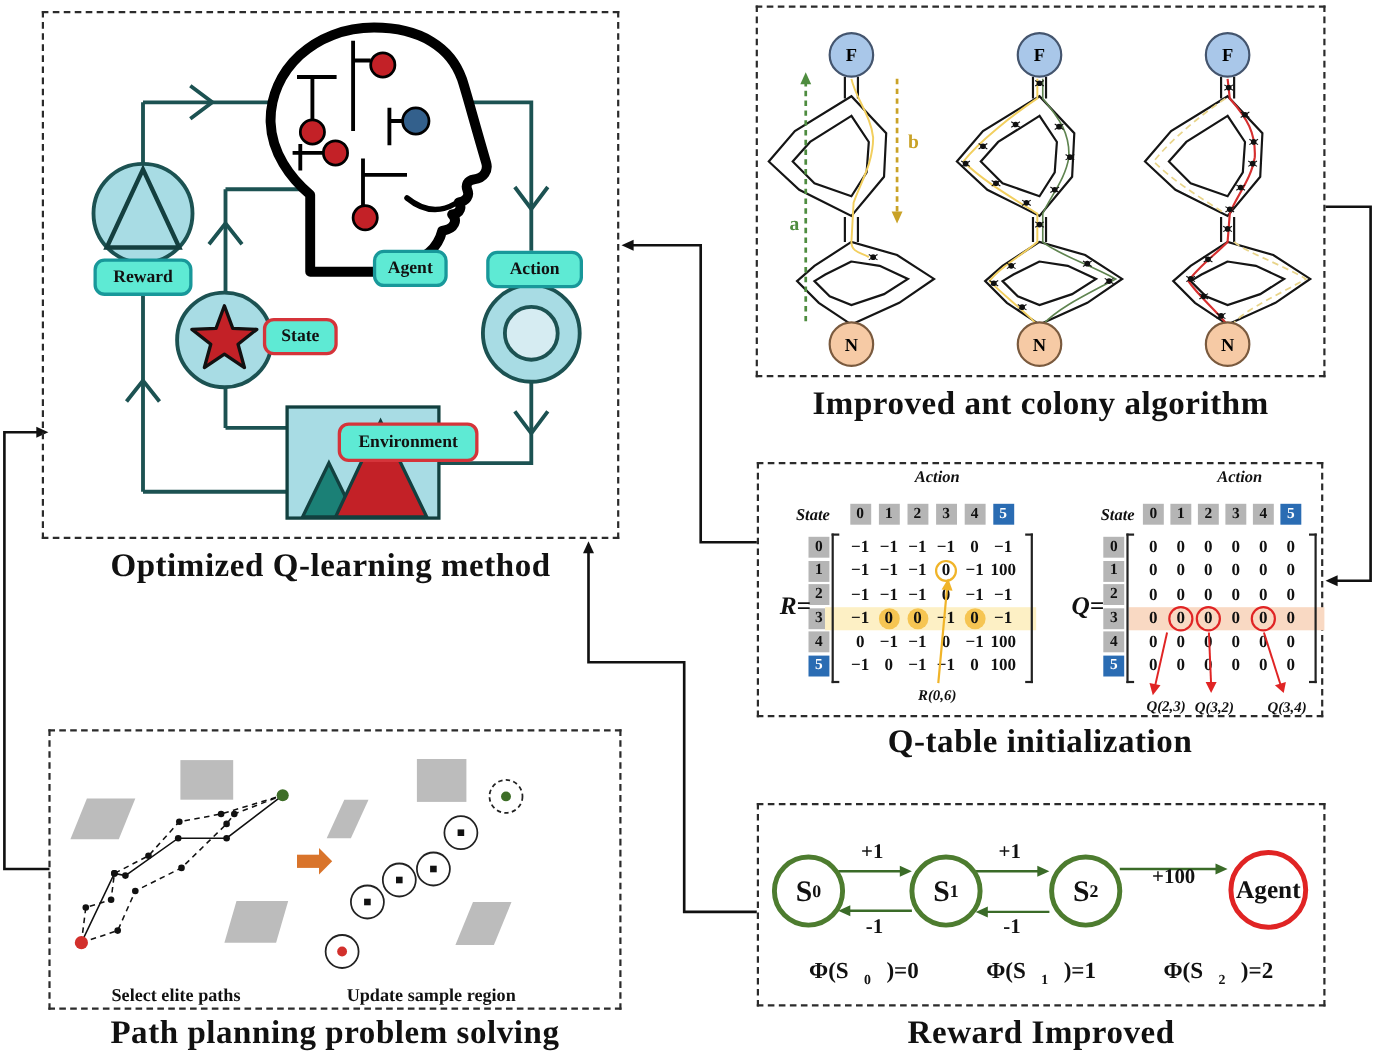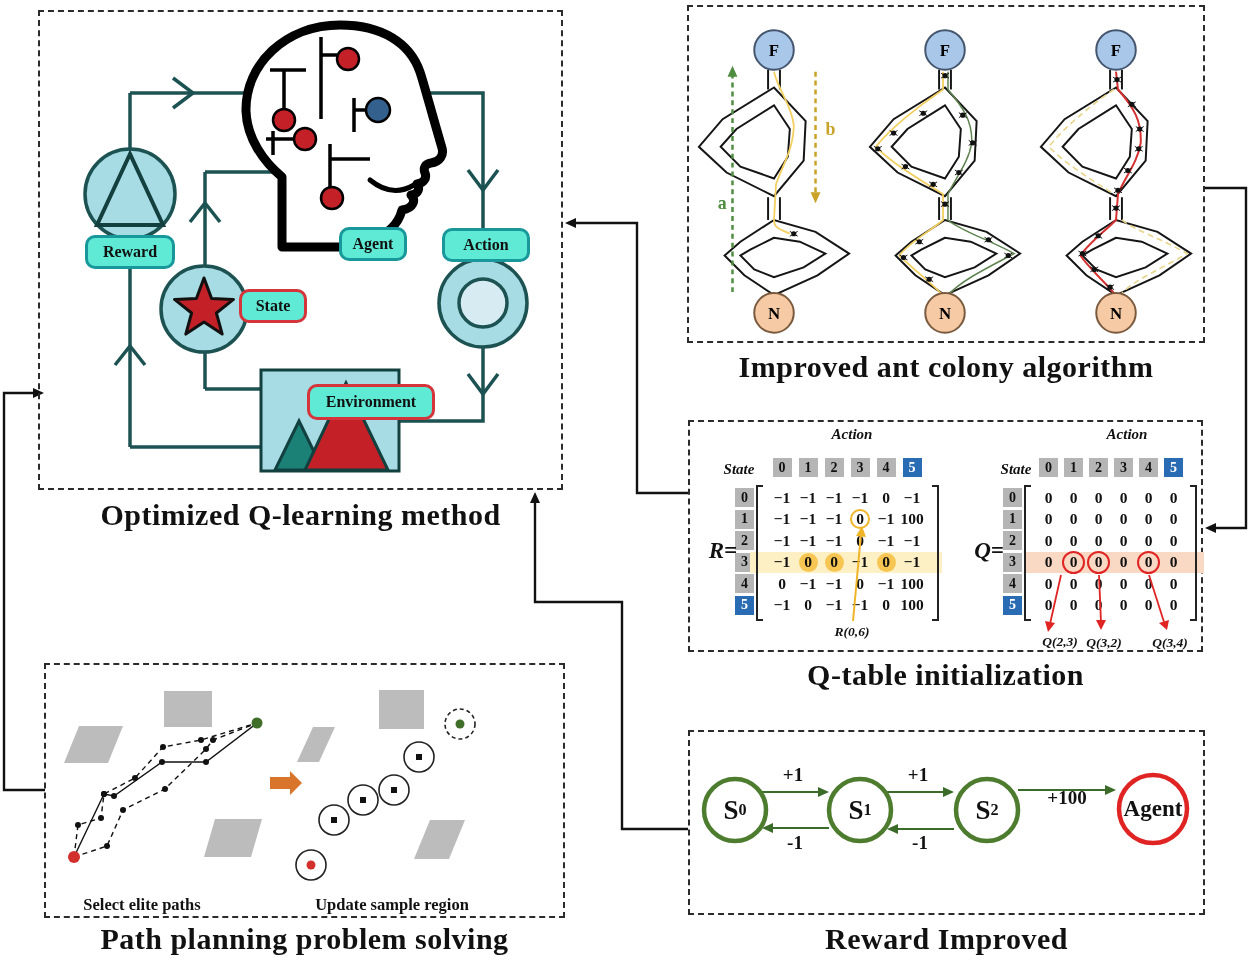--- a/index.html
+++ b/index.html
@@ -521,21 +521,21 @@
         <circle cx="317" cy="135" r="15" fill="none" stroke="#222" stroke-width="1.6"></circle>
         <rect x="314" y="132" width="6" height="6" fill="#111"></rect>
         <circle cx="348" cy="125" r="15" fill="none" stroke="#222" stroke-width="1.6"></circle>
         <rect x="345" y="122" width="6" height="6" fill="#111"></rect>
         <circle cx="373" cy="92" r="15" fill="none" stroke="#222" stroke-width="1.6"></circle>
         <rect x="370" y="89" width="6" height="6" fill="#111"></rect>
         <circle cx="414" cy="59" r="15" fill="none" stroke="#222" stroke-width="1.6" stroke-dasharray="4,3"></circle>
         <circle cx="414" cy="59" r="4.5" fill="#3e6e28"></circle>
       </g>
   </svg>
-  <div class="cap" style="left:16px;top:230px;width:160px;">Select elite paths</div>
+  <div class="cap" style="left:34px;top:230px;width:160px;">Select elite paths</div>
   <div class="cap" style="left:256px;top:230px;width:180px;">Update sample region</div>
 </div>
 <div class="ptitle" style="left:44px;top:922px;width:521px;">Path planning problem solving</div>
 
 <div class="panel" style="left:688px;top:730px;width:517px;height:185px;">
   <svg class="abs" style="left:0;top:0" width="513" height="181" viewBox="0 0 513 181">
     <g stroke="#3a6b28" stroke-width="2.2" fill="none">
       <line x1="72" y1="60" x2="133" y2="60"></line>
       <line x1="197" y1="60" x2="258" y2="60"></line>
       <line x1="328" y1="58" x2="420" y2="58"></line>
@@ -565,14 +565,19 @@
   <div class="snode" style="left:262px;top:61px;width:70px;height:34px;">
       <span>S</span>
       <sub>2</sub>
     </div>
   <div class="snode" style="left:428px;top:60px;width:70px;height:34px;font-size:23px;">Agent</div>
   <div class="elabel" style="left:83px;top:32px;width:40px;">+1</div>
   <div class="elabel" style="left:208px;top:32px;width:40px;">+1</div>
   <div class="elabel" style="left:347px;top:30px;width:60px;margin-top:25px;">+100</div>
   <div class="elabel" style="left:85px;top:100px;width:40px;">-1</div>
   <div class="elabel" style="left:210px;top:100px;width:40px;">-1</div>
+  <div class="phi" style="top:138px;">
+    <span><span>Φ(S</span><sub>0</sub><span>)=0</span></span>
+    <span><span>Φ(S</span><sub>1</sub><span>)=1</span></span>
+    <span><span>Φ(S</span><sub>2</sub><span>)=2</span></span>
+  </div>
 </div>
 <div class="ptitle" style="left:688px;top:922px;width:517px;">Reward Improved</div>
 
 </body></html>

